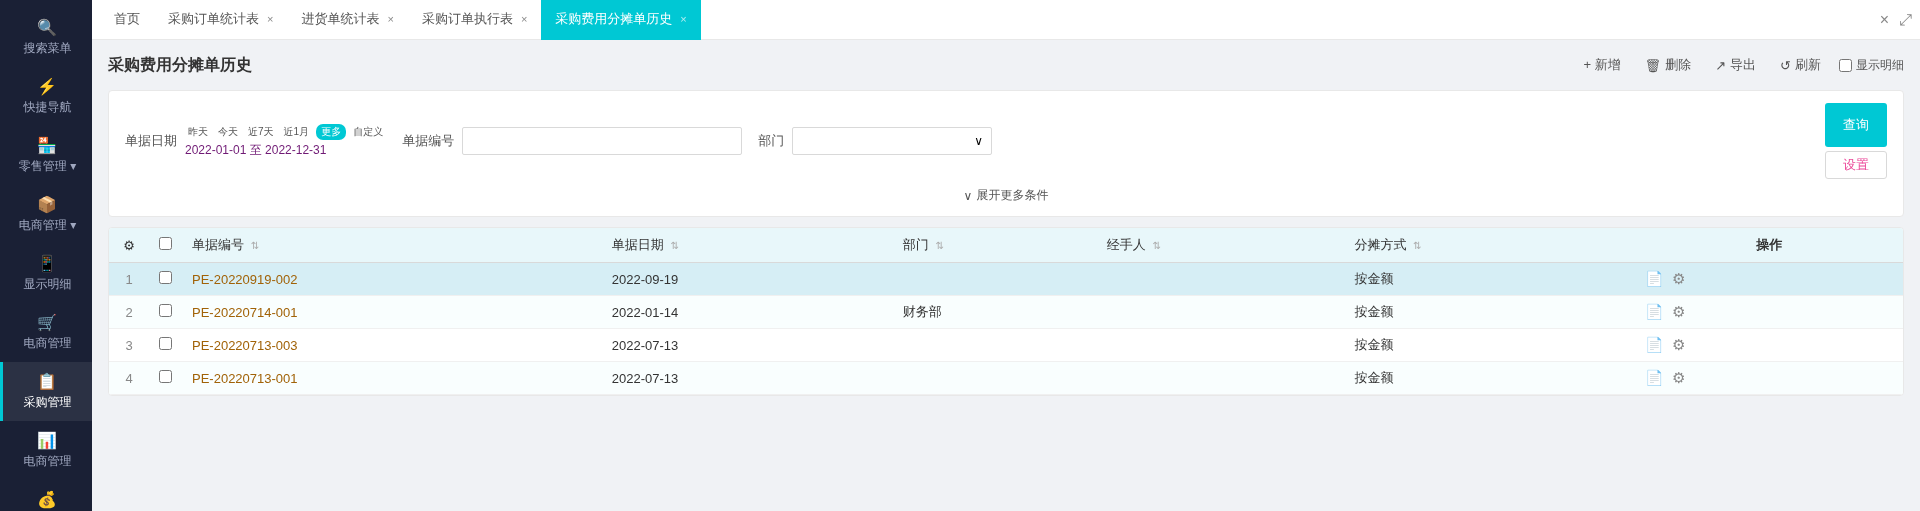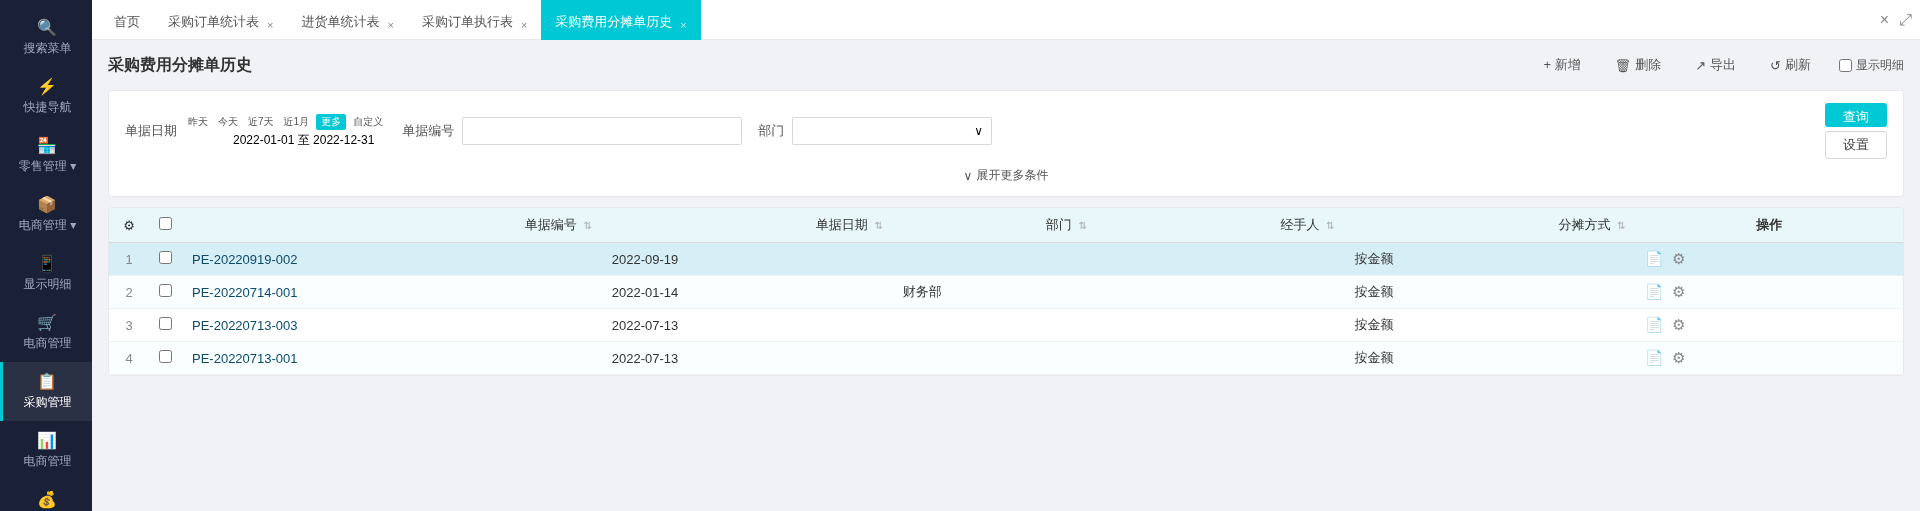--- a/index.html
+++ b/index.html
@@ -41,24 +41,24 @@
     .tab-bar {
       background: #fff;
       display: flex;
       align-items: center;
       border-bottom: 1px solid #e8e8e8;
       padding: 0 8px;
       height: 40px;
       flex-shrink: 0;
     }
     .tab-item {
-      padding: 7px 14px;
+      padding: 17px 14px;
       height: 40px;
       display: flex;
-      align-items: flex-end;
+      align-items: center;
       font-size: 13px;
       color: #555;
       cursor: pointer;
       border-bottom: 2px solid transparent;
       white-space: nowrap;
       gap: 6px;
     }
     .tab-item.active {
       color: #fff;
       background: #00c8d4;
@@ -95,21 +95,21 @@
       justify-content: space-between;
       margin-bottom: 12px;
     }
     .page-title {
       font-size: 16px;
       font-weight: bold;
       color: #333;
     }
     .toolbar {
       display: flex;
-      gap: 22px;
+      gap: 12px;
     }
     .toolbar-btn {
       display: flex;
       align-items: center;
       gap: 4px;
       font-size: 13px;
       color: #555;
       cursor: pointer;
       background: none;
       border: none;
@@ -156,28 +156,27 @@
     }
     .date-shortcut {
       font-size: 10px;
       color: #555;
       cursor: pointer;
       padding: 1px 3px;
     }
     .date-shortcut.more {
       background: #00c8d4;
       color: #fff;
-      border-radius: 2px;
+      border-radius: 7px;
       padding: 1px 5px;
     }
     .date-range-text {
       font-size: 12px;
-      color: #000000;
+      color: #701a75;
       margin-top: 2px;
-      margin-left: 48px;
     }
     .date-field-col {
       display: flex;
       flex-direction: column;
     }
     .search-input {
       border: 1px solid #d9d9d9;
       border-radius: 2px;
       padding: 4px 8px;
       font-size: 12px;
@@ -200,25 +199,25 @@
       background: #fff;
     }
     .query-btn {
       background: #00c8d4;
       color: #fff;
       border: none;
       border-radius: 3px;
       padding: 5px 18px;
       font-size: 13px;
       cursor: pointer;
-      height: 24px;
+      height: 44px;
     }
     .settings-btn {
       background: #fff;
-      color: #404040;
+      color: #ec4899;
       border: 1px solid #d9d9d9;
       border-radius: 3px;
       padding: 4px 14px;
       font-size: 13px;
       cursor: pointer;
       height: 28px;
     }
     .query-settings-col {
       display: flex;
       flex-direction: column;
@@ -251,21 +250,21 @@
     table {
       width: 100%;
       border-collapse: collapse;
       font-size: 13px;
     }
     thead tr {
       background: #e8f7fa;
     }
     thead th {
       padding: 8px 10px;
-      text-align: right;
+      text-align: left;
       color: #333;
       font-weight: normal;
       border-bottom: 1px solid #d9d9d9;
       white-space: nowrap;
     }
     thead th .sort-icon {
       font-size: 10px;
       color: #aaa;
       margin-left: 3px;
     }
@@ -273,21 +272,21 @@
       border-bottom: 1px solid #f0f0f0;
     }
     tbody tr.row-even { background: #f9fefe; }
     tbody tr.row-odd { background: #fff; }
     tbody td {
       padding: 7px 10px;
       color: #333;
       white-space: nowrap;
     }
     .link-text {
-      color: #0c4a6e;
+      color: #a16207;
       cursor: pointer;
       text-decoration: none;
       margin-top: 31px;
     }
     .row-num {
       color: #888;
       text-align: center;
       width: 40px;
     }
     .checkbox-cell {

